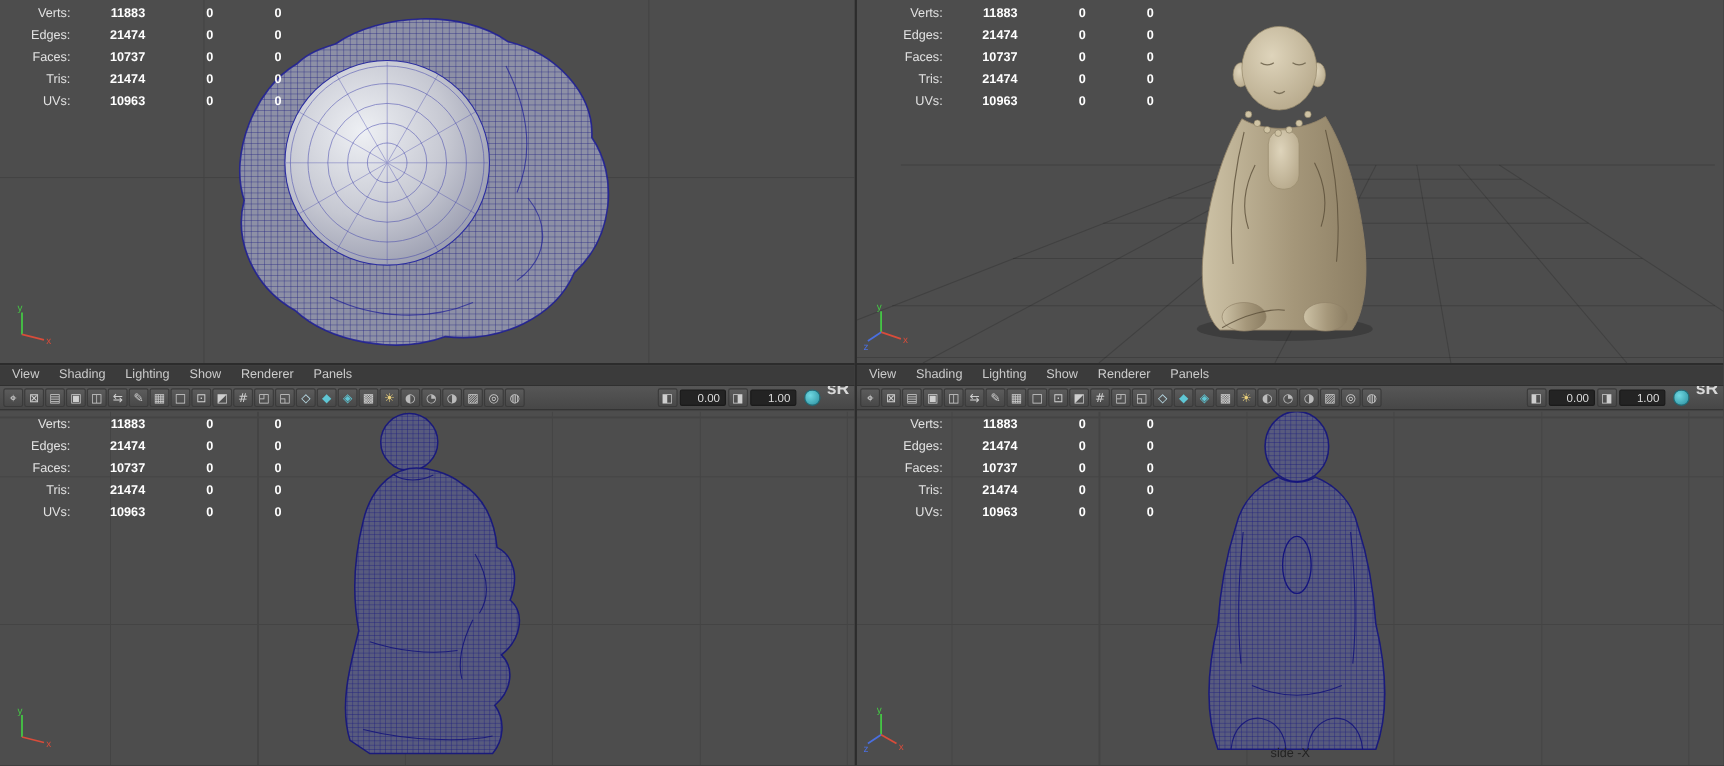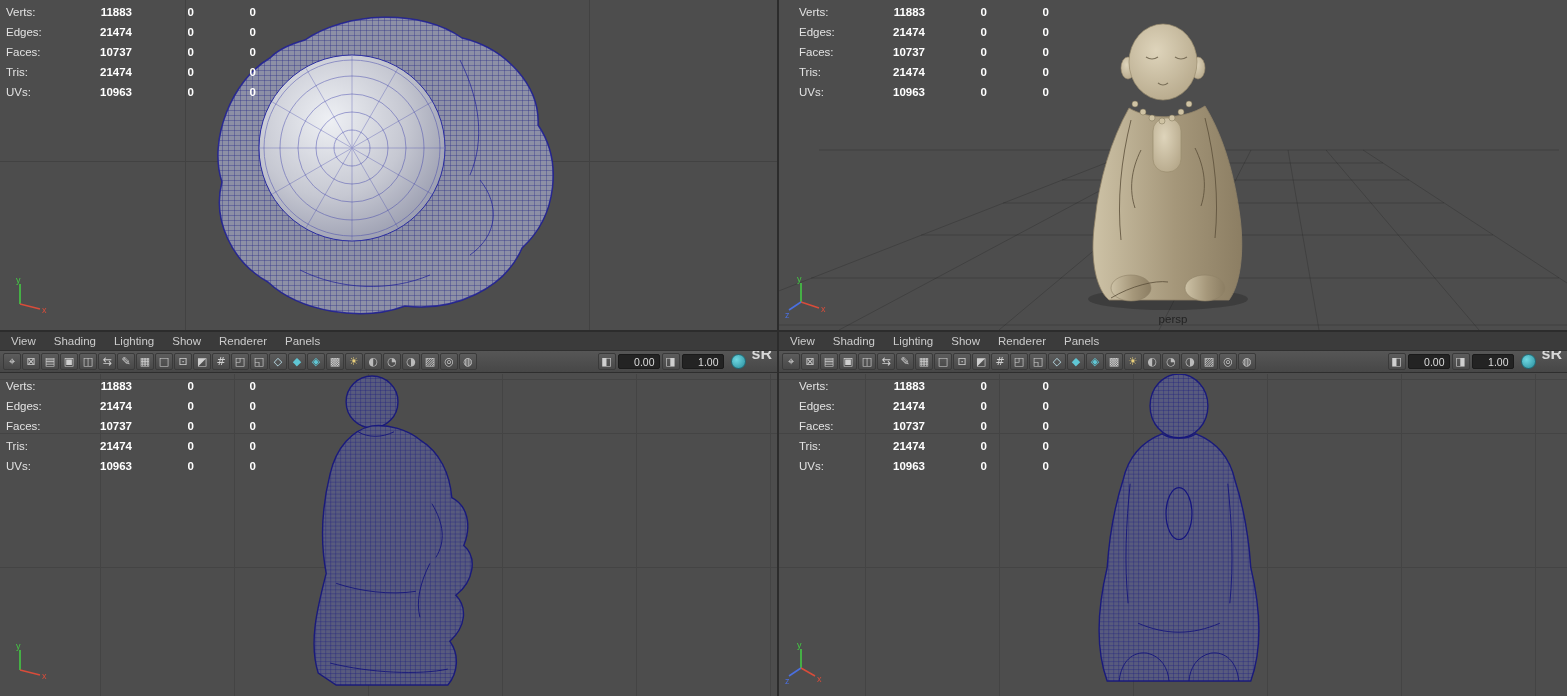--- a/index.html
+++ b/index.html
@@ -75,21 +75,21 @@
   .vp-canvas { position:absolute; inset:0; width:100%; height:100%; }
 
   
   .hud {
     position:absolute; top:2px; left:6px;
     display:grid; grid-template-columns:58px 68px 62px 62px;
     font-size:11.5px; line-height:20px; pointer-events:none;
   }
   .hud.hud-indent { left:20px; }
   .hud-row { display:contents; }
-  .hud-label { color:#e2e2e2; }
+  .hud-label { color:#e2e2e2;text-align:right; }
   .hud-val { text-align:right; color:#ffffff; font-weight:700; }
 
   .vp-label {
     position:absolute; bottom:5px; left:0; right:0; text-align:center;
     color:#232323; font-size:11.5px; pointer-events:none;
   }
 
   .gizmo { position:absolute; left:6px; bottom:10px; width:44px; height:44px; }
   .ax-line-y { stroke:#44c944; stroke-width:1.6; }
   .ax-line-x { stroke:#d94c3a; stroke-width:1.6; }
@@ -274,21 +274,20 @@
         </div>
       </div>
     <svg class="gizmo" viewBox="0 0 44 44">
       <line x1="16" y1="26" x2="16" y2="7" class="ax-line-y"></line>
       <line x1="16" y1="26" x2="34" y2="32" class="ax-line-x"></line>
       <line x1="16" y1="26" x2="4" y2="34" class="ax-line-z"></line>
       <text x="12" y="6" class="ax-y">y</text>
       <text x="36" y="36" class="ax-x">x</text>
       <text x="0" y="42" class="ax-z">z</text>
     </svg>
-    <div class="vp-label">persp</div>
   </div>
 
   <div class="panel" id="panel-front">
     <div class="menubar">
 
         <span class="menu-item">View</span>
 
         <span class="menu-item">Shading</span>
 
         <span class="menu-item">Lighting</span>
@@ -568,16 +567,17 @@
           </div>
         </div>
       <svg class="gizmo" viewBox="0 0 44 44">
         <line x1="16" y1="26" x2="16" y2="7" class="ax-line-y"></line>
         <line x1="16" y1="26" x2="4" y2="34" class="ax-line-z"></line>
         <line x1="16" y1="26" x2="30" y2="34" class="ax-line-x"></line>
         <text x="12" y="6" class="ax-y">y</text>
         <text x="32" y="40" class="ax-x">x</text>
         <text x="0" y="42" class="ax-z">z</text>
       </svg>
+      <div class="vp-label">side -X</div>
     </div>
   </div>
 
 </div>
 
 </body></html>

